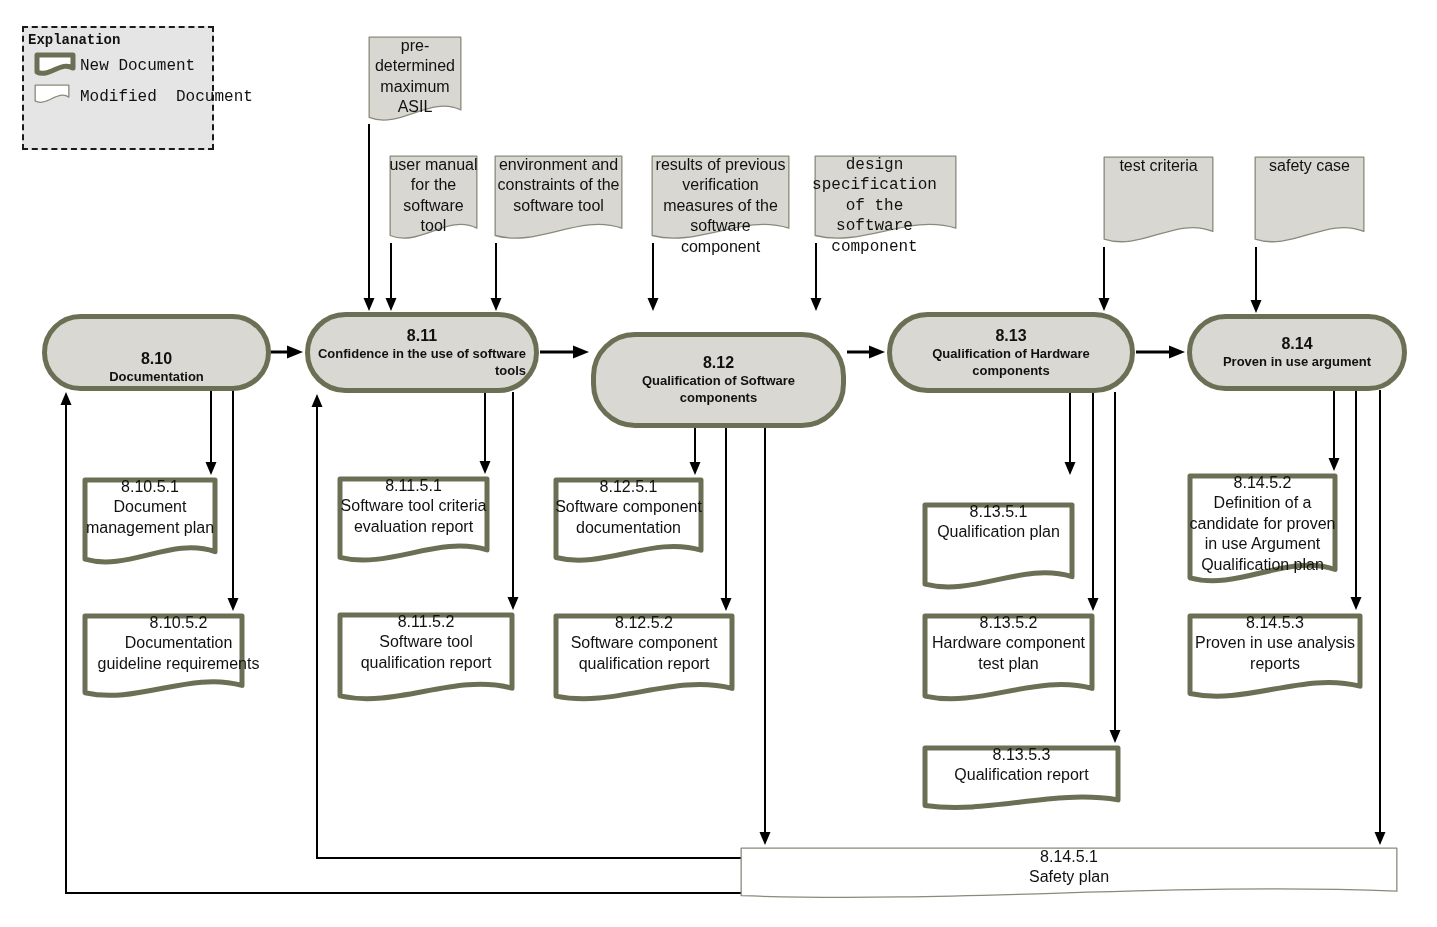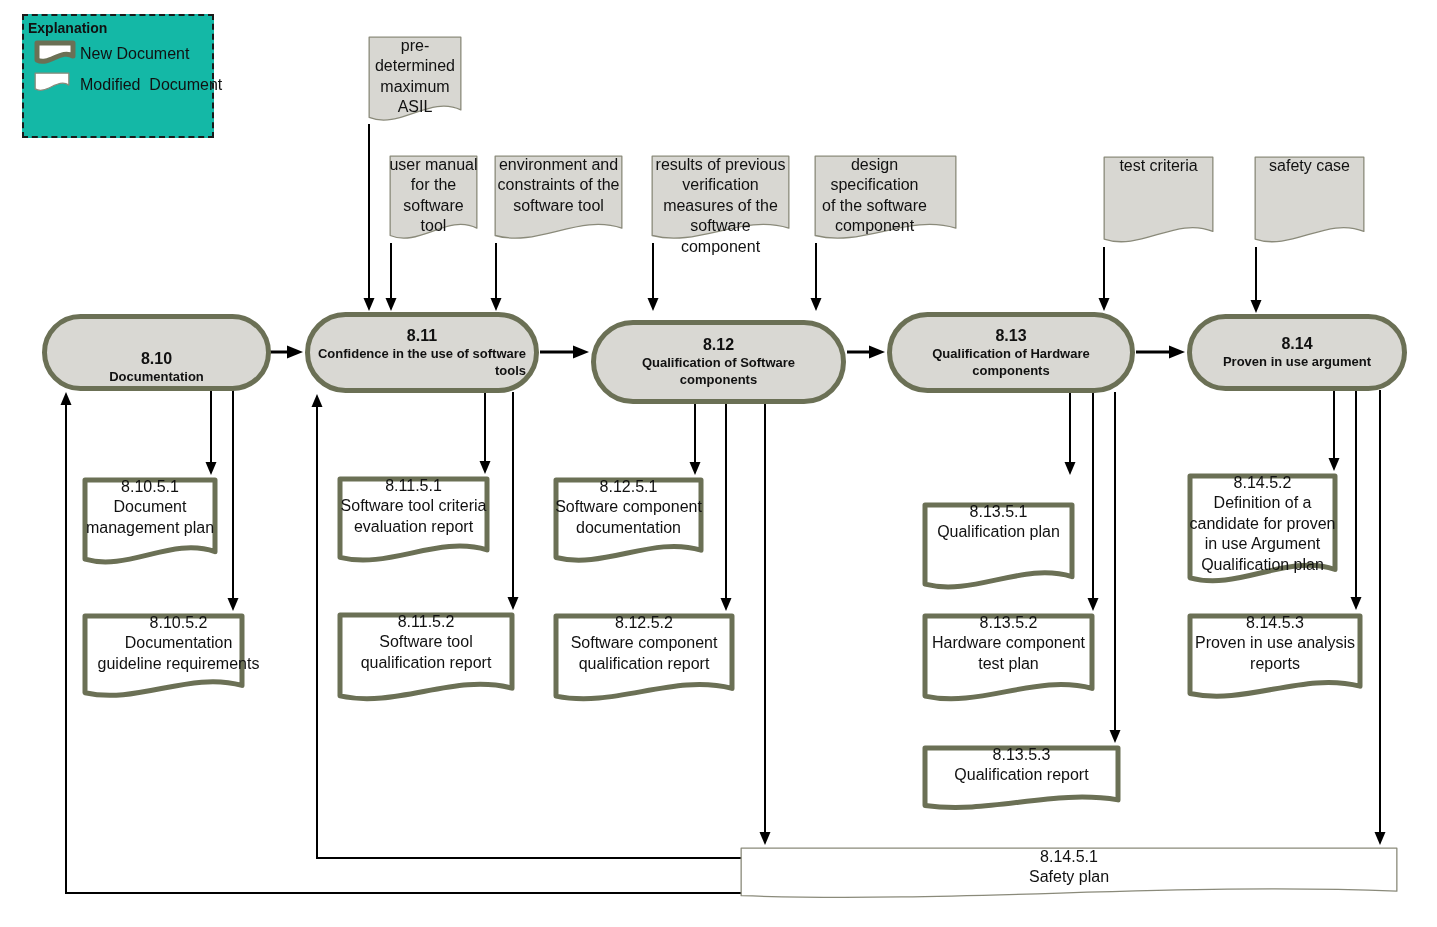--- a/index.html
+++ b/index.html
@@ -17,22 +17,22 @@
   }
   .proc{
     position:absolute;box-sizing:border-box;
     border-radius:44px;
     display:flex;flex-direction:column;align-items:center;justify-content:center;
     text-align:center;
   }
   .proc .num{font-weight:bold;font-size:16px;line-height:1.25;}
   .proc .nm{font-weight:bold;font-size:13px;line-height:1.3;white-space:pre-line;}
   #legend{
-    position:absolute;left:22px;top:14px;width:192px;height:124px;
-    border:2px dashed #1a1a1a;box-sizing:border-box;background:#14b8a6;
+    position:absolute;left:22px;top:26px;width:192px;height:124px;
+    border:2px dashed #1a1a1a;box-sizing:border-box;background:#e5e5e5;font-family:Liberation Mono, monospace;
   }
   #legend .ttl{font-weight:bold;font-size:14px;display:block;margin:4px 0 2px 4px;}
   #legend .row{display:flex;align-items:center;margin:4px 0 0 10px;}
   #legend .ic{width:46px;flex:0 0 46px;display:flex;justify-content:flex-start;}
   #legend .lb{font-size:16px;line-height:1.25;white-space:pre;}
   #wires{position:absolute;left:0;top:0;}
 </style>
 </head>
 <body>
 
@@ -142,21 +142,21 @@
       </div>
       <div class="node" style="left: 651px; top: 155px; width: 139px; height: 96px;">
         <svg class="shape" width="139" height="96" style="overflow:visible">
           <path d="M 1.15,1.15 L 137.85,1.15 L 137.85,73.2 C 91.7,58.4 47.3,92.6 1.15,80.5 Z" fill="#d8d7d2" stroke="#8a8a7a" stroke-width="1.3" stroke-linejoin="round"></path>
         </svg>
         <div class="label" style="padding-bottom:22px"><span>results of previous
 verification
 measures of the
 software component</span></div>
       </div>
-      <div class="node" style="left: 814px; top: 155px; width: 121px; height: 96px;">
+      <div class="node" style="left: 814px; top: 155px; width: 121px; height: 96px; font-family: Liberation Mono, monospace;">
         <svg class="shape" width="143" height="96" style="overflow:visible">
           <path d="M 1.15,1.15 L 141.85,1.15 L 141.85,73.2 C 94.4,58.4 48.6,92.6 1.15,80.5 Z" fill="#d8d7d2" stroke="#8a8a7a" stroke-width="1.3" stroke-linejoin="round"></path>
         </svg>
         <div class="label" style="padding-bottom:22px"><span>design specification
 of the software
 component</span></div>
       </div>
       <div class="node" style="left: 1103px; top: 156px; width: 111px; height: 99px;">
         <svg class="shape" width="111" height="99" style="overflow:visible">
           <path d="M 1.15,1.15 L 109.85,1.15 L 109.85,75.4 C 73.3,60.2 37.7,95.5 1.15,83.1 Z" fill="#d8d7d2" stroke="#8a8a7a" stroke-width="1.3" stroke-linejoin="round"></path>
@@ -254,21 +254,21 @@
       </div>
       <div class="proc" style="left: 42px; top: 314px; width: 229px; height: 77px; background: rgb(217, 216, 211); border: 5px solid rgb(107, 112, 85); justify-content: flex-end;">
         <span class="num">8.10</span>
         <span class="nm">Documentation</span>
       </div>
       <div class="proc" style="left: 305px; top: 312px; width: 234px; height: 81px; background: rgb(217, 216, 211); border: 5px solid rgb(107, 112, 85); text-align: right;">
         <span class="num">8.11</span>
         <span class="nm">Confidence in the use of software
 tools</span>
       </div>
-      <div class="proc" style="left: 591px; top: 320px; width: 255px; height: 84px; background: rgb(217, 216, 211); border: 5px solid rgb(107, 112, 85);">
+      <div class="proc" style="left: 591px; top: 332px; width: 255px; height: 96px; background: rgb(217, 216, 211); border: 5px solid rgb(107, 112, 85);">
         <span class="num">8.12</span>
         <span class="nm">Qualification of Software
 components</span>
       </div>
       <div class="proc" style="left: 887px; top: 312px; width: 248px; height: 81px; background: rgb(217, 216, 211); border: 5px solid rgb(107, 112, 85);">
         <span class="num">8.13</span>
         <span class="nm">Qualification of Hardware
 components</span>
       </div>
       <div class="proc" style="left: 1187px; top: 314px; width: 220px; height: 77px; background: rgb(217, 216, 211); border: 5px solid rgb(107, 112, 85);">

